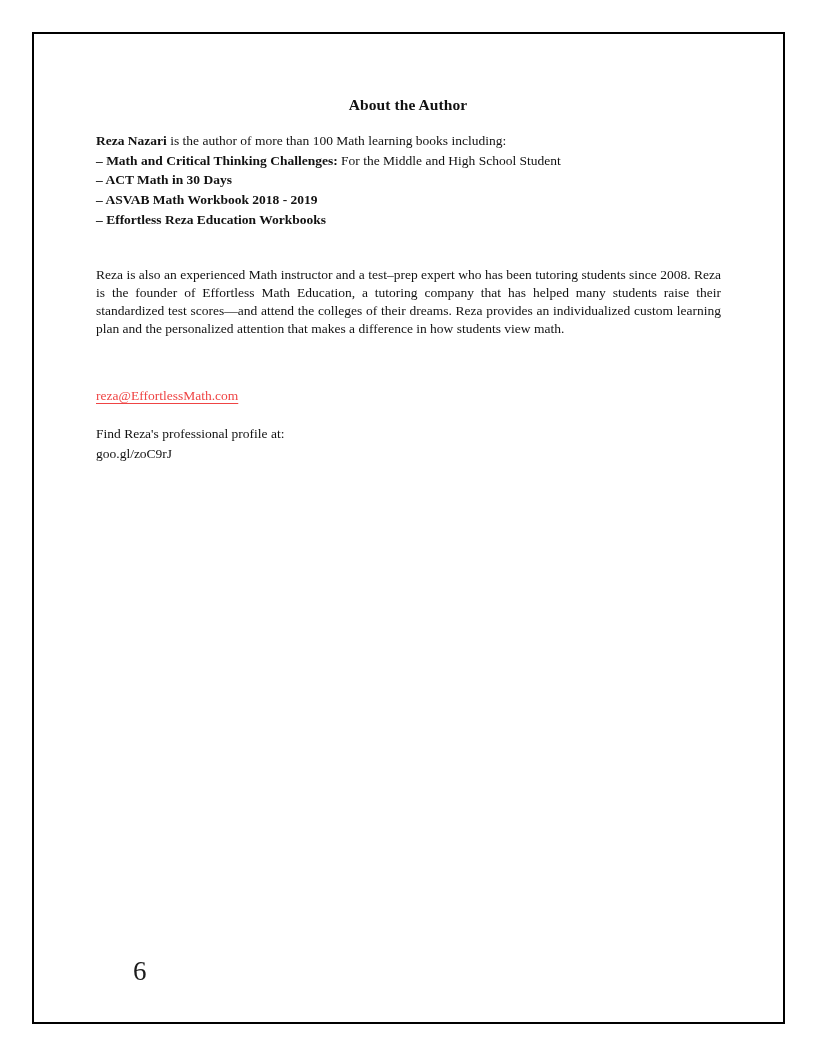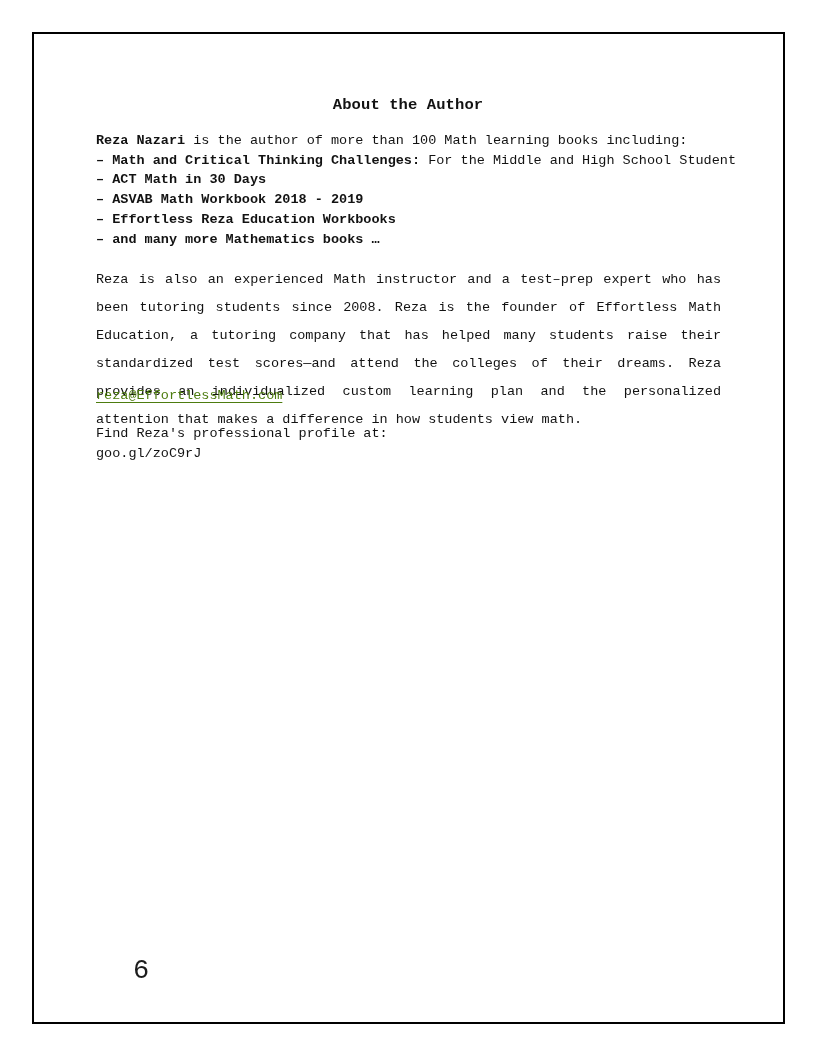--- a/index.html
+++ b/index.html
@@ -6,21 +6,21 @@
   html, body {
     margin: 0;
     padding: 0;
     background: #ffffff;
   }
   .sheet {
     position: relative;
     width: 816px;
     height: 1056px;
     background: #ffffff;
-    font-family: Liberation Mono, monospace;
+    font-family: Liberation Serif, serif;
     color: #121212;
     overflow: hidden;
   }
   .border-frame {
     position: absolute;
     left: 32px;
     top: 32px;
     width: 753px;
     height: 992px;
     box-sizing: border-box;
@@ -45,39 +45,39 @@
     line-height: 19.7px;
   }
   .intro-block .bold { font-weight: bold; text-align: center; }
   .book-line { white-space: nowrap; }
   .bio-paragraph {
     position: absolute;
     top: 266px;
     left: 96px;
     width: 625px;
     font-size: 13.5px;
-    line-height: 28px;
+    line-height: 18px;
     text-align: justify;
   }
   .contact-block-1 {
     position: absolute;
     top: 386px;
     left: 96px;
     font-size: 13.5px;
     line-height: 19.6px;
   }
   .contact-block-2 {
     position: absolute;
     top: 424px;
     left: 96px;
     font-size: 13.5px;
     line-height: 19.6px;
   }
   .email-link {
-    color: #4d7c0f;
+    color: #ef4444;
     text-decoration: underline;
     text-underline-offset: 3px;
     padding-right: 5px;
     cursor: pointer;
   }
   .footer-page-number {
     position: absolute;
     left: 133px;
     top: 956px;
     font-size: 27px;
@@ -108,21 +108,20 @@
     <div><span class="bold">Reza Nazari</span><span> is the author of more than 100 Math learning books including:</span></div>
 
     <div class="book-line"><span class="bold">– Math and Critical Thinking Challenges:</span><span> For the Middle and High School Student</span></div>
 
     <div class="book-line"><span class="bold">– ACT Math in 30 Days</span><span></span></div>
 
     <div class="book-line"><span class="bold">– ASVAB Math Workbook 2018 - 2019</span><span></span></div>
 
     <div class="book-line"><span class="bold">– Effortless Reza Education Workbooks</span><span></span></div>
 
-    <div class="book-line"><span class="bold">– and many more Mathematics books …</span><span></span></div>
   </div>
 
   <div class="bio-paragraph">Reza is also an experienced Math instructor and a test–prep expert who has been tutoring students since 2008. Reza is the founder of Effortless Math Education, a tutoring company that has helped many students raise their standardized test scores—and attend the colleges of their dreams. Reza provides an individualized custom learning plan and the personalized attention that makes a difference in how students view math.</div>
 
   <div class="contact-block-1">
     <div><span class="email-link">reza@EffortlessMath.com</span></div>
   </div>
 
   <div class="contact-block-2">
     <div>Find Reza's professional profile at:</div>

